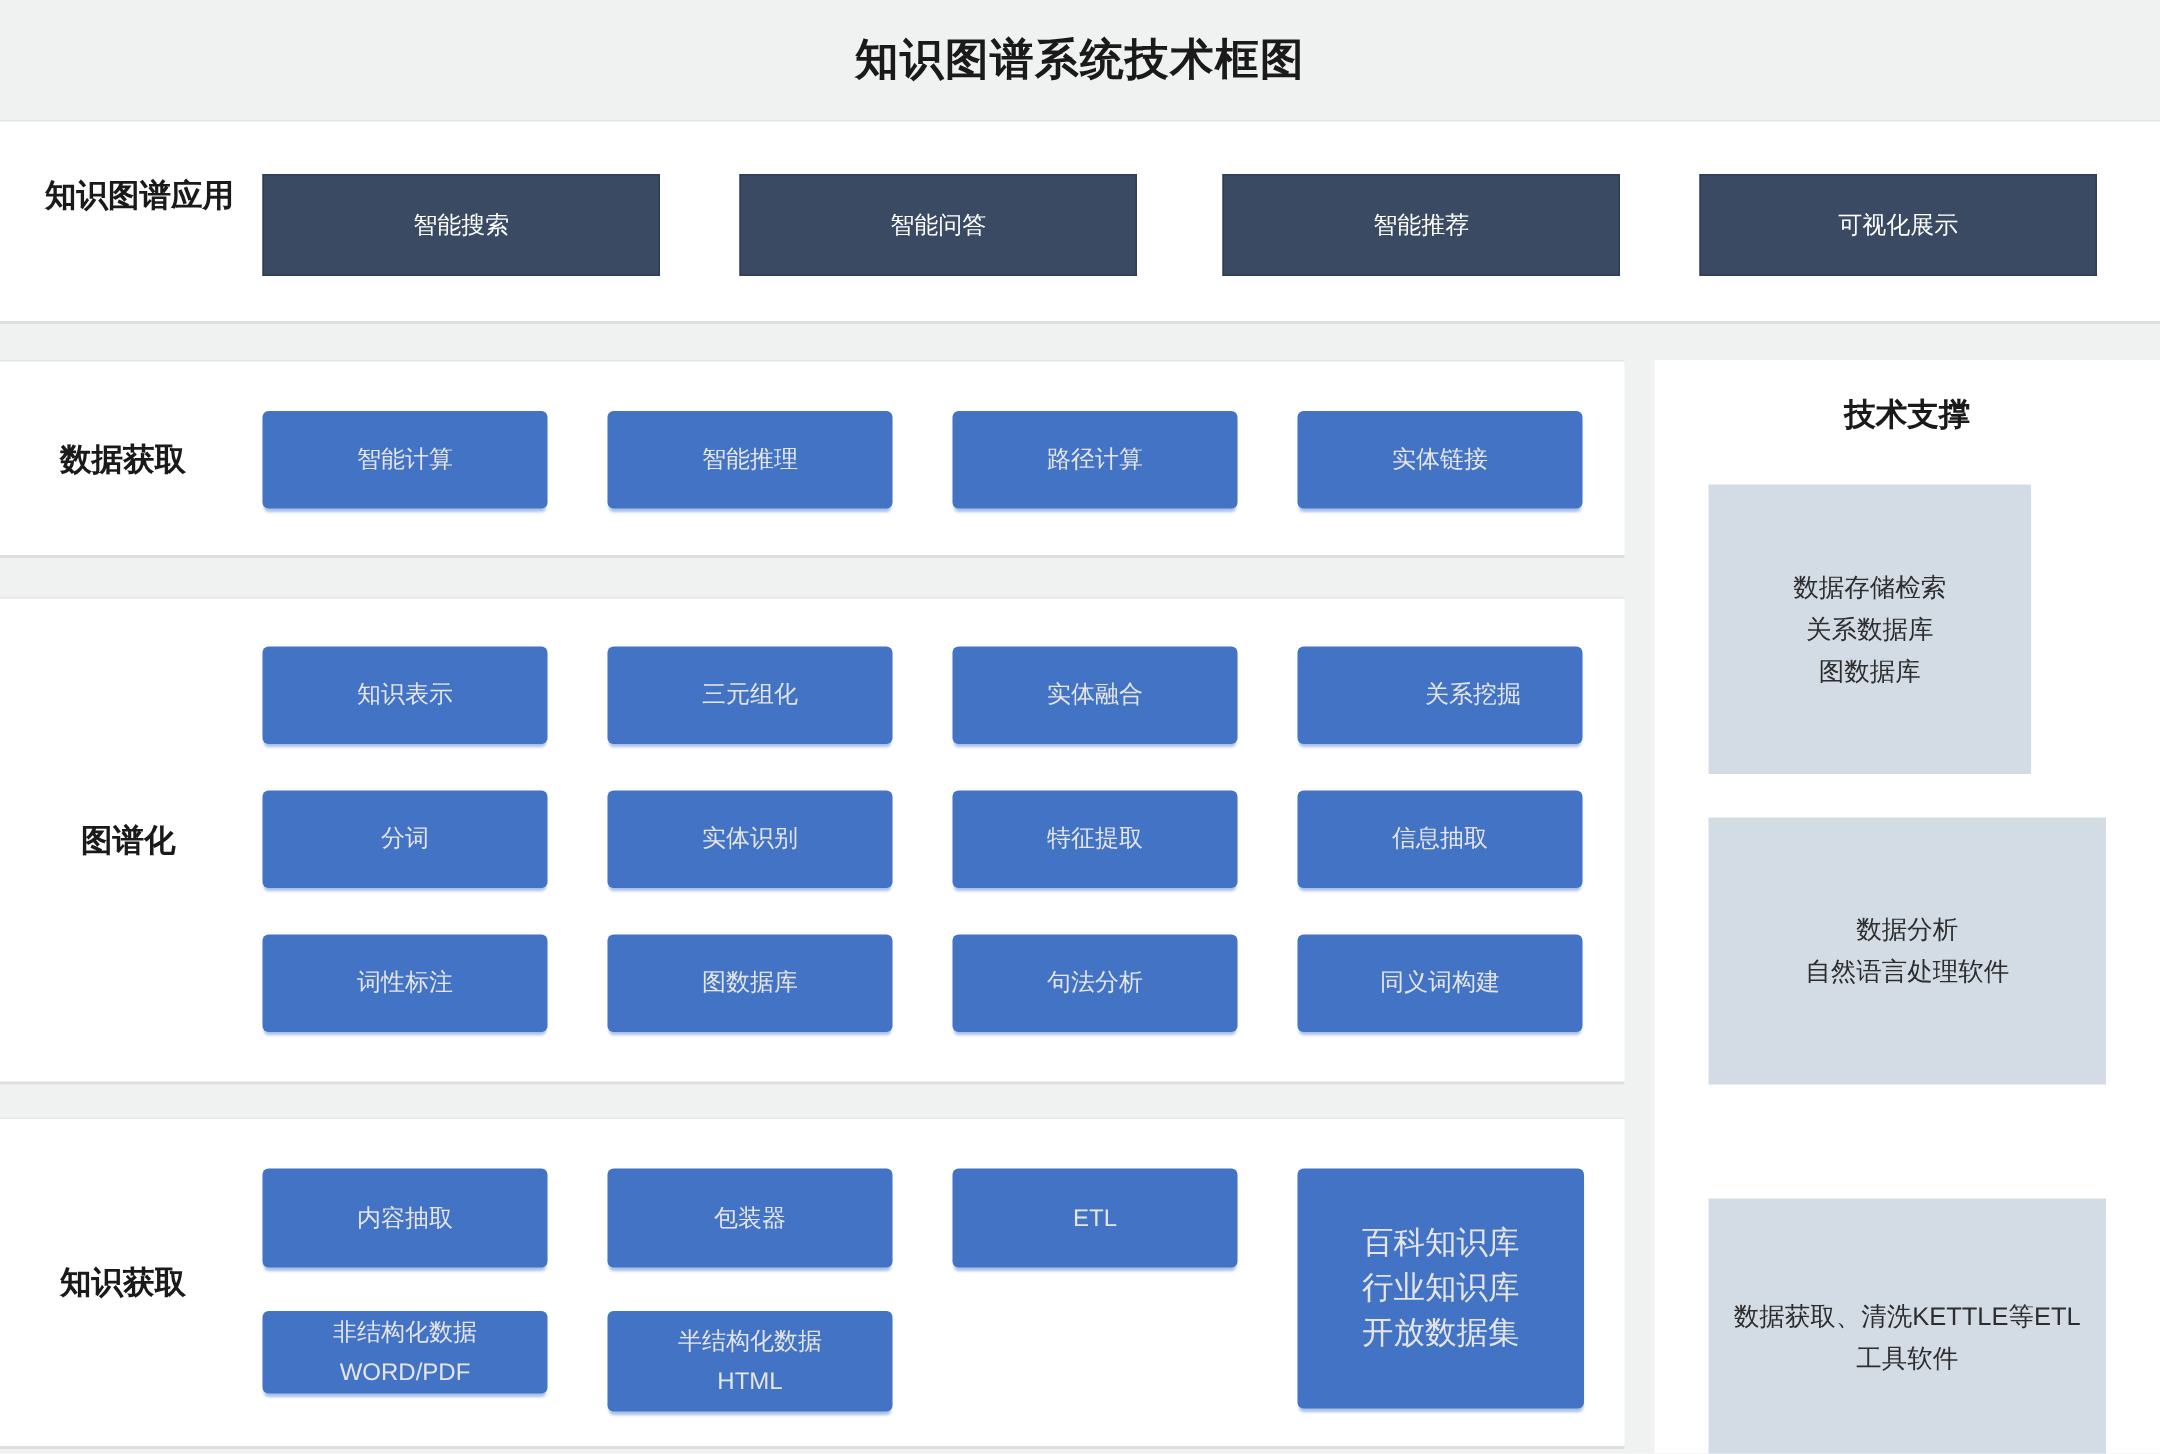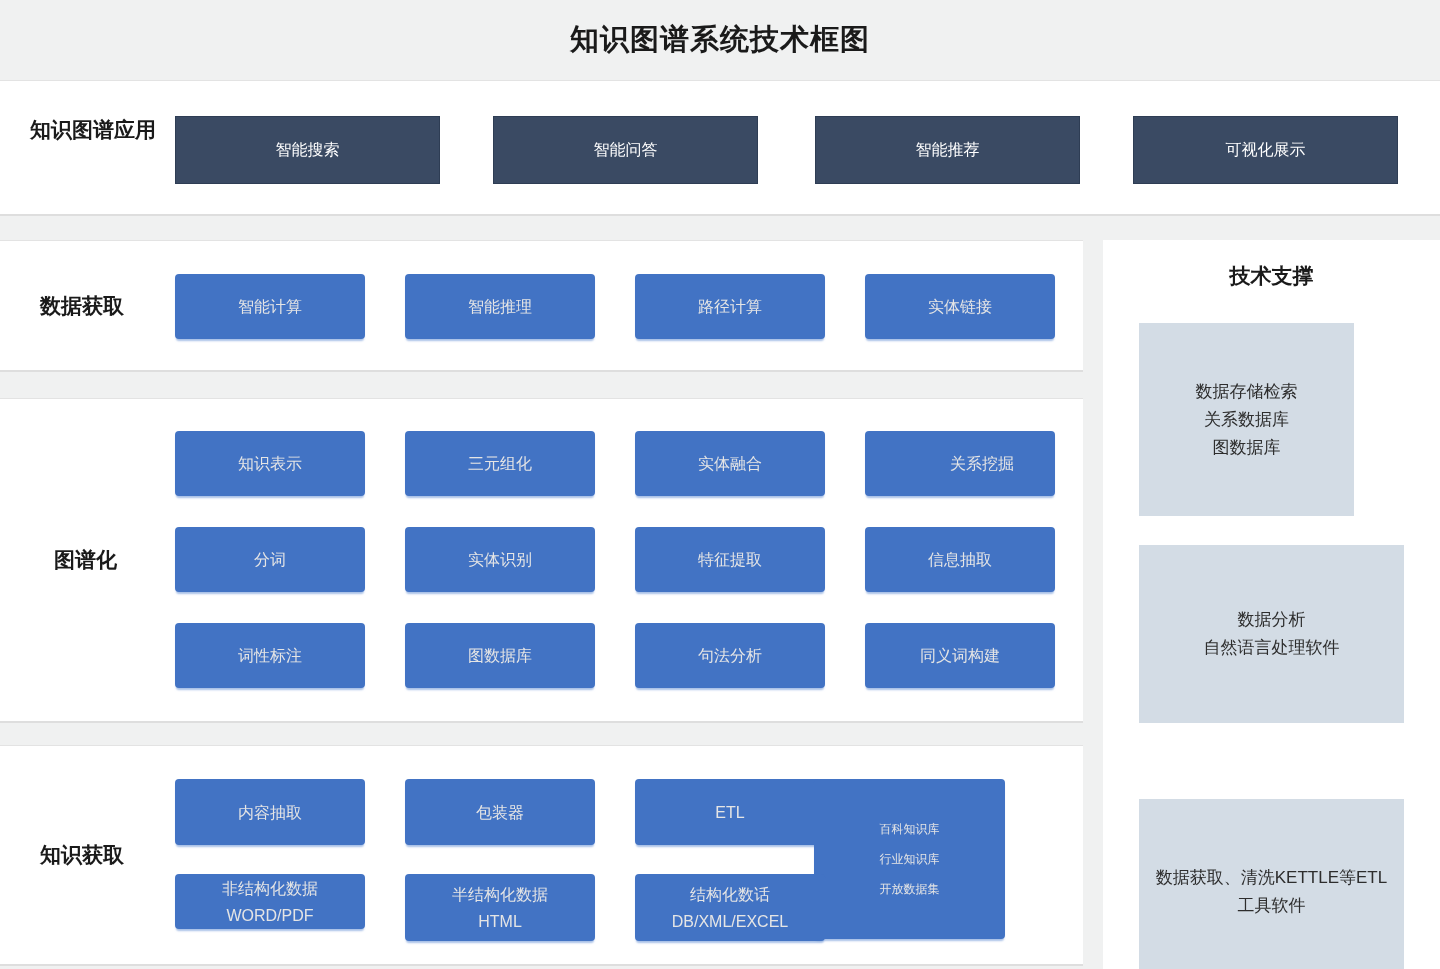--- a/index.html
+++ b/index.html
@@ -91,37 +91,33 @@
     <div class="box box-blue" style="left:865px;top:224px;width:190px;height:65px;">同义词构建</div>
   </section>
 
   <section class="band" style="left:0;top:745px;width:1083px;height:218px;">
     <div class="row-label" style="left:40px;height:218px;">知识获取</div>
 
     <div class="box box-blue" style="left:175px;top:33px;width:190px;height:66px;">内容抽取</div>
     <div class="box box-blue" style="left:405px;top:33px;width:190px;height:66px;">包装器</div>
     <div class="box box-blue" style="left:635px;top:33px;width:190px;height:66px;">ETL</div>
 
-    <div class="box box-blue" style="left:814px;top:33px;width:191px;height:160px;font-size:12px;line-height:30px;">
+    <div class="box box-blue" style="left:865px;top:33px;width:191px;height:160px;font-size:21px;line-height:30px;">
       <span>百科知识库</span>
       <span>行业知识库</span>
       <span>开放数据集</span>
     </div>
 
     <div class="box box-blue" style="left:175px;top:128px;width:190px;height:55px;">
       <span>非结构化数据</span>
       <span>WORD/PDF</span>
     </div>
     <div class="box box-blue" style="left:405px;top:128px;width:190px;height:67px;">
       <span>半结构化数据</span>
       <span>HTML</span>
-    </div>
-    <div class="box box-blue" style="left:635px;top:128px;width:190px;height:67px;">
-      <span>结构化数话</span>
-      <span>DB/XML/EXCEL</span>
     </div>
   </section>
 
   <aside class="support-panel" style="left:1103px;top:240px;width:337px;height:729px;">
     <div class="support-title">技术支撑</div>
 
     <div class="box box-light" style="left:36px;top:83px;width:215px;height:193px;">
       <span>数据存储检索</span>
       <span>关系数据库</span>
       <span>图数据库</span>

